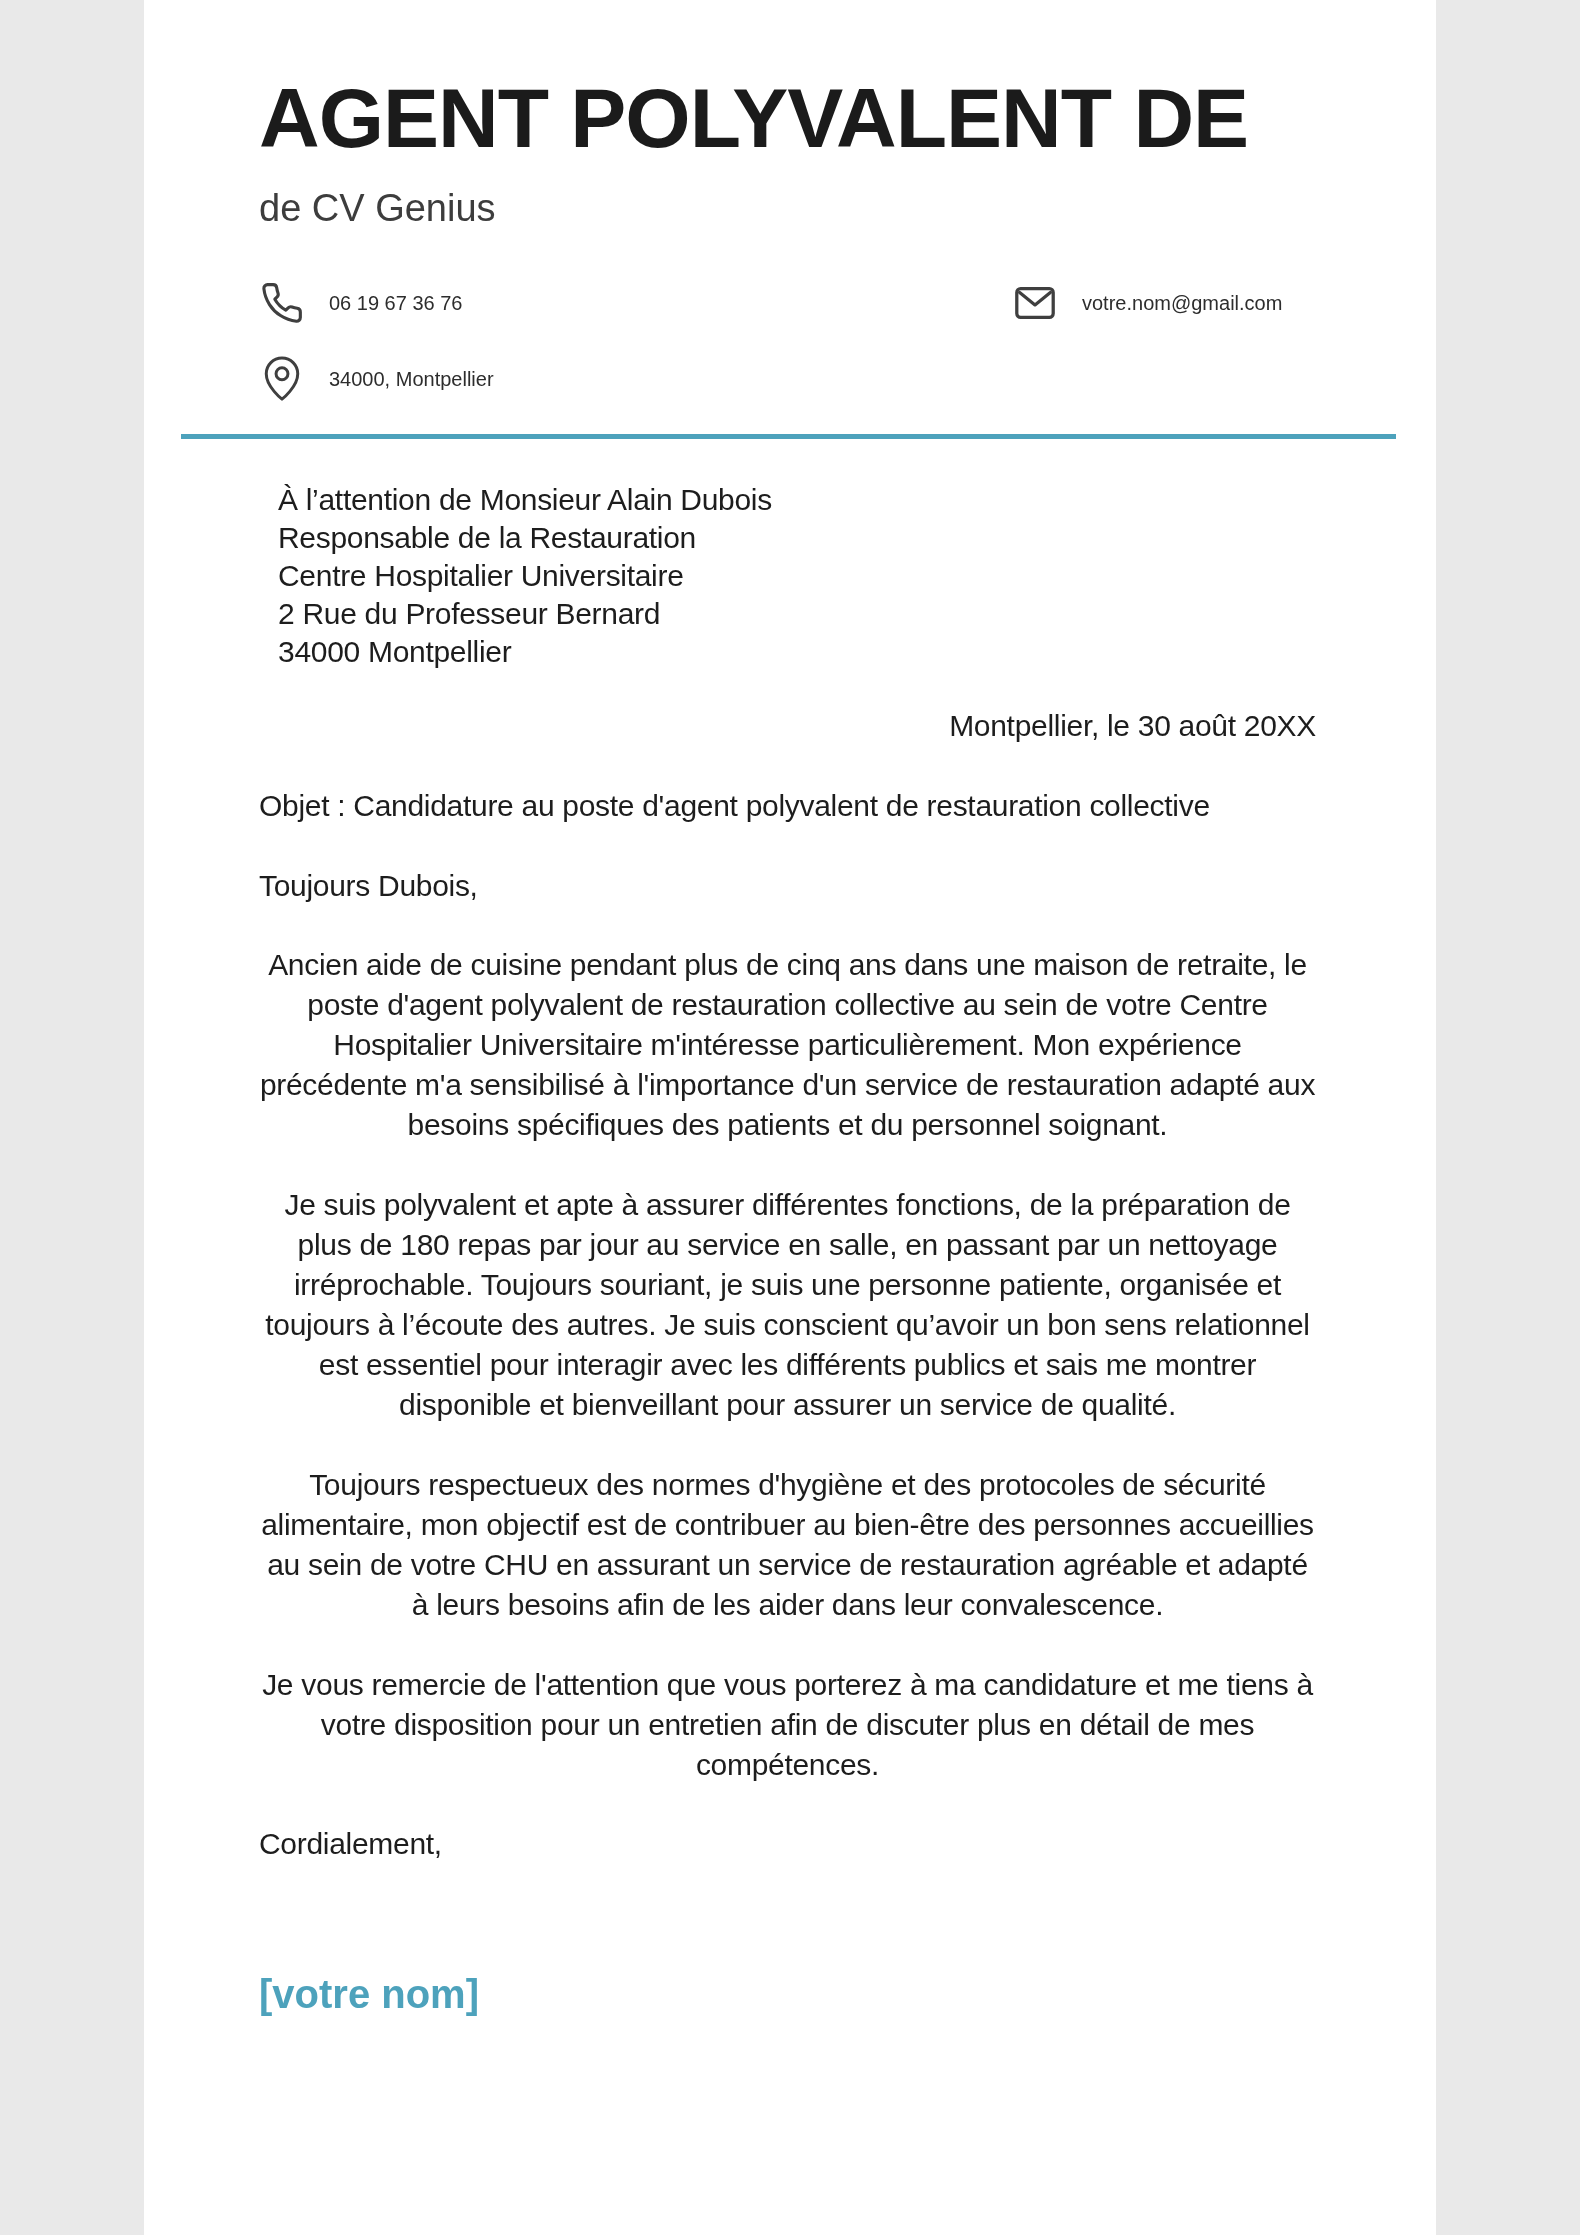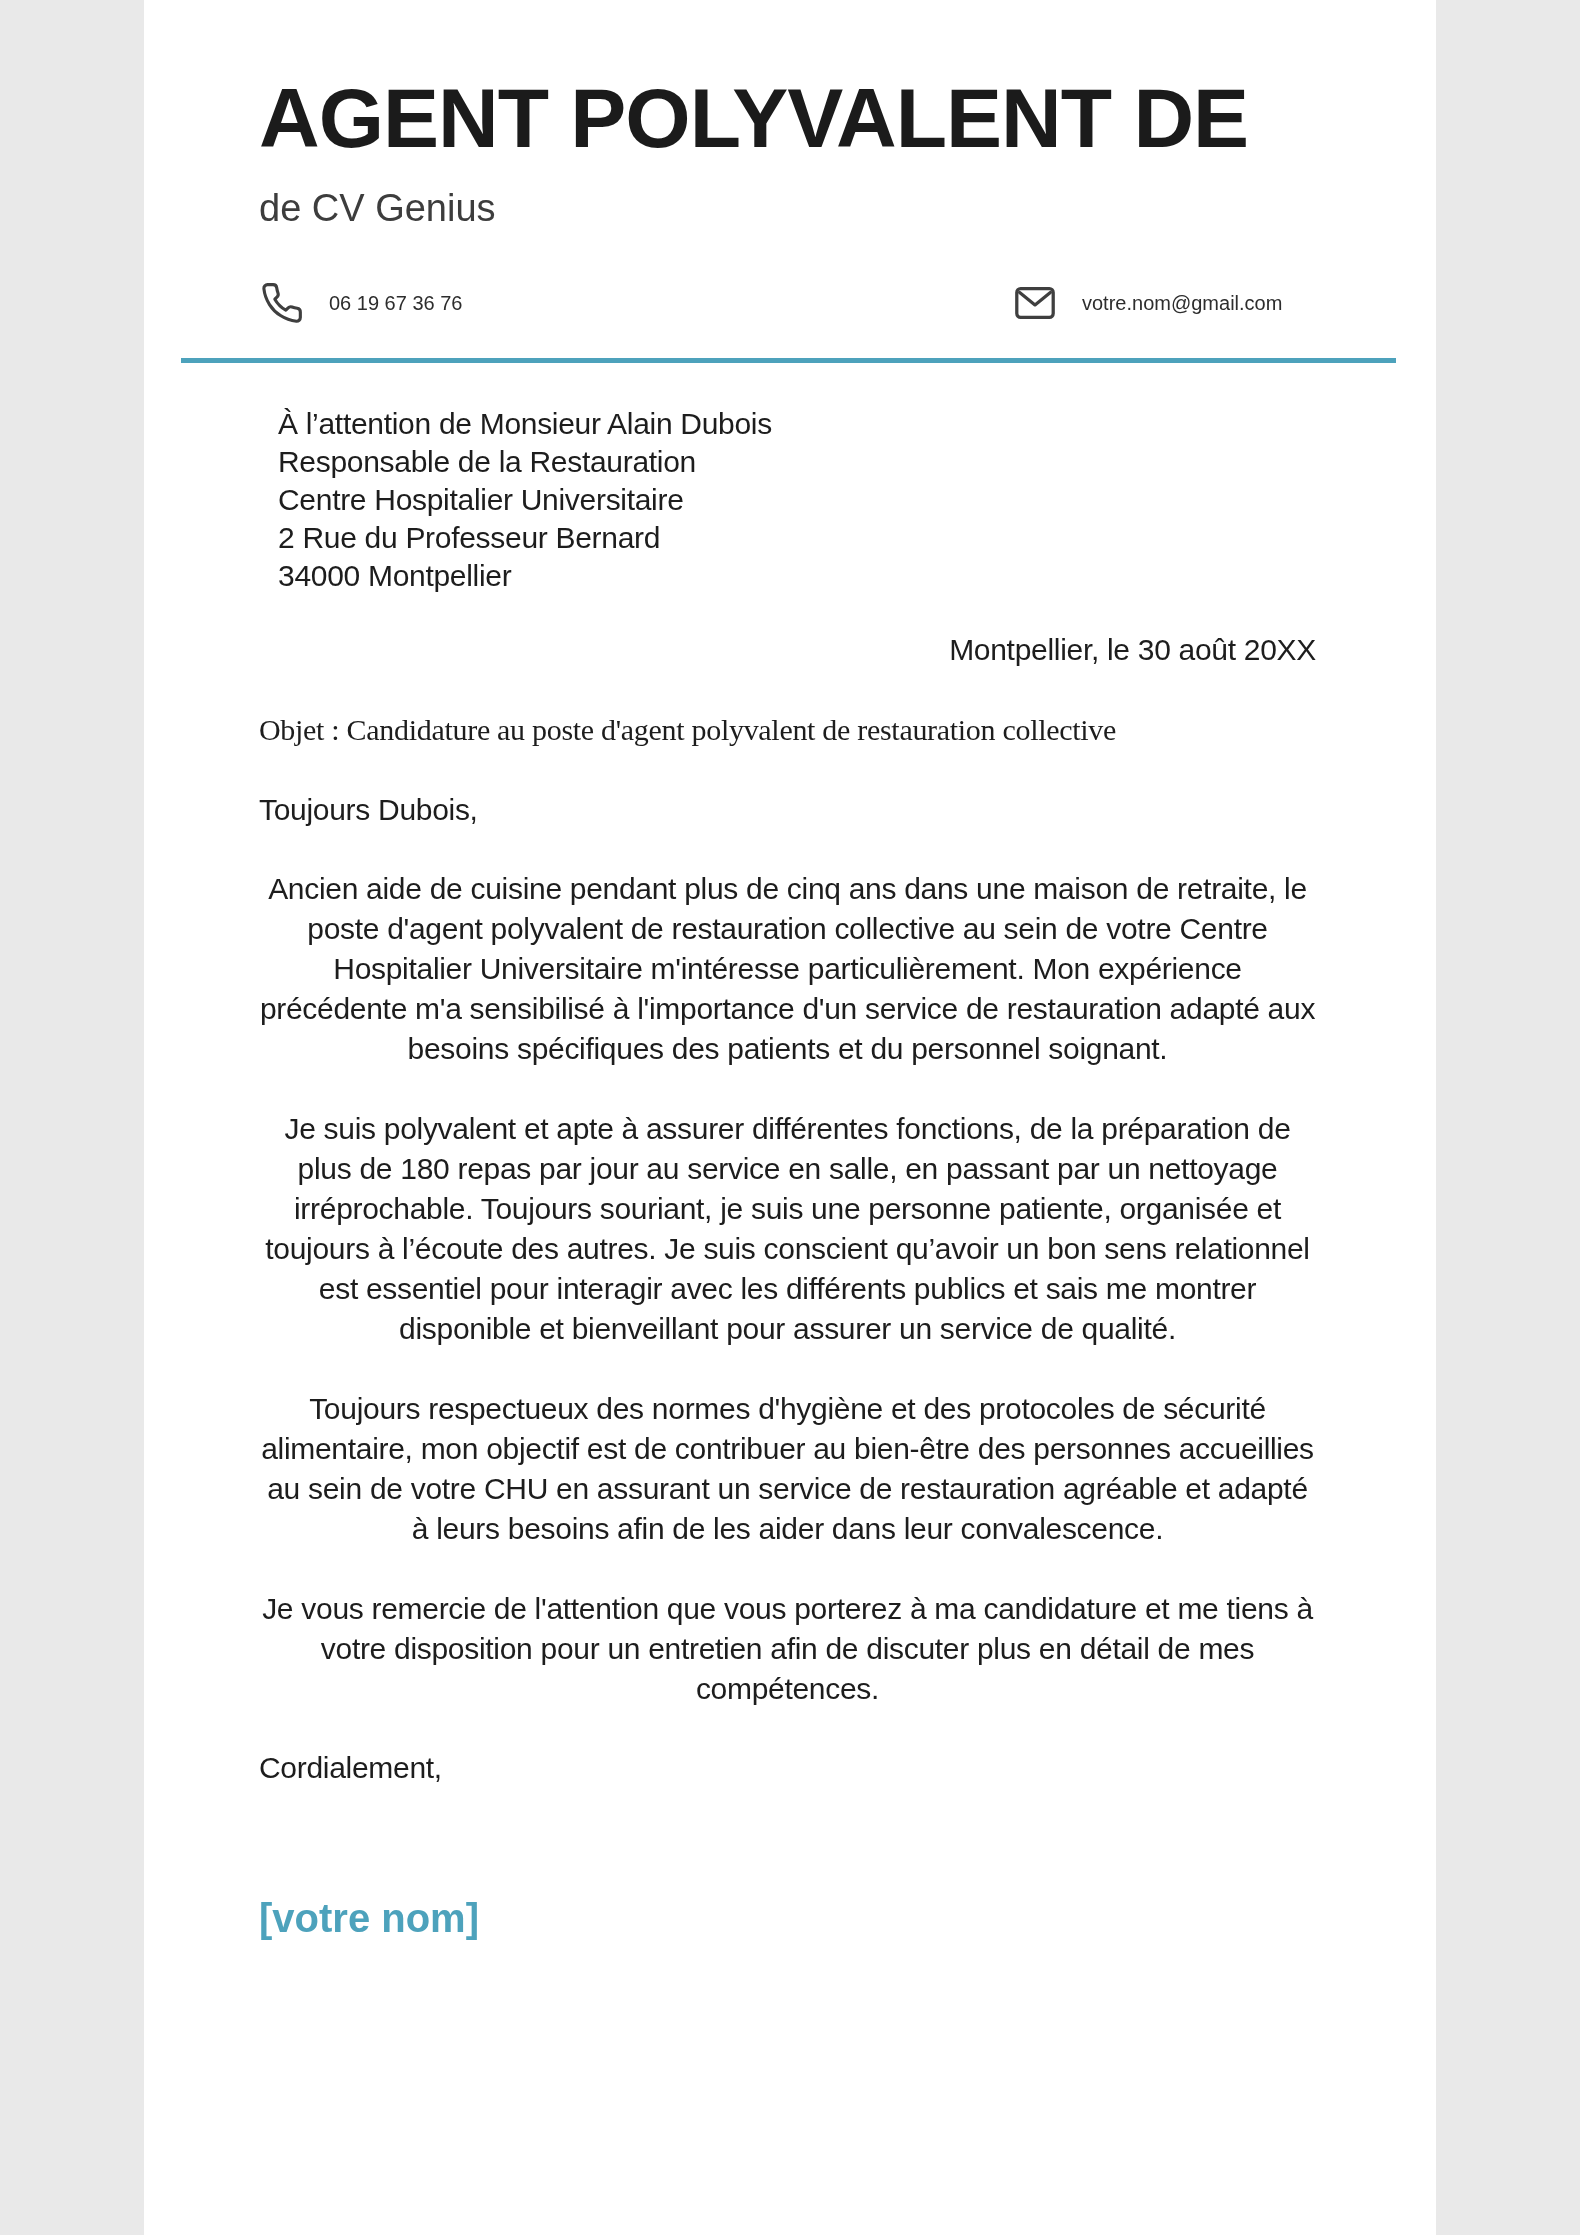--- a/index.html
+++ b/index.html
@@ -91,21 +91,20 @@
     font-size: 30px;
     line-height: 38px;
     text-align: right;
     letter-spacing: -0.3px;
   }
   .subject {
     margin-top: 42px;
     font-size: 30px;
     line-height: 38px;
     letter-spacing: -0.3px;
-    font-family: Liberation Serif, serif;
   }
   .salutation {
     margin-top: 42px;
     font-size: 30px;
     line-height: 38px;
     letter-spacing: -0.3px;
   }
   .para {
     margin-top: 40px;
     font-size: 30px;
@@ -150,20 +149,29 @@
     <div class="contact-item">
       <span class="icon">
         <svg width="50" height="44" viewBox="0 0 24 22" fill="none" stroke="#3F3F3F" stroke-width="1.7" stroke-linecap="round" stroke-linejoin="round">
           <rect x="2.5" y="3.5" width="19" height="15" rx="2"></rect>
           <path d="M4 5.5 L12 12 L20 5.5"></path>
         </svg>
       </span>
       <span class="contact-text">votre.nom@gmail.com</span>
     </div>
 
+    <div class="contact-item">
+      <span class="icon">
+        <svg width="42" height="52" viewBox="0 0 24 28" fill="none" stroke="#3F3F3F" stroke-width="1.7" stroke-linecap="round" stroke-linejoin="round">
+          <path d="M21 11c0 7.5-9 14.5-9 14.5S3 18.5 3 11a9 9 0 0 1 18 0z"></path>
+          <circle cx="12" cy="11" r="3.4"></circle>
+        </svg>
+      </span>
+      <span class="contact-text">34000, Montpellier</span>
+    </div>
   </div>
 
   <hr class="divider">
 
   <div class="recipient">
     <div>À l’attention de Monsieur Alain Dubois</div>
     <div>Responsable de la Restauration</div>
     <div>Centre Hospitalier Universitaire</div>
     <div>2 Rue du Professeur Bernard</div>
     <div>34000 Montpellier</div>

